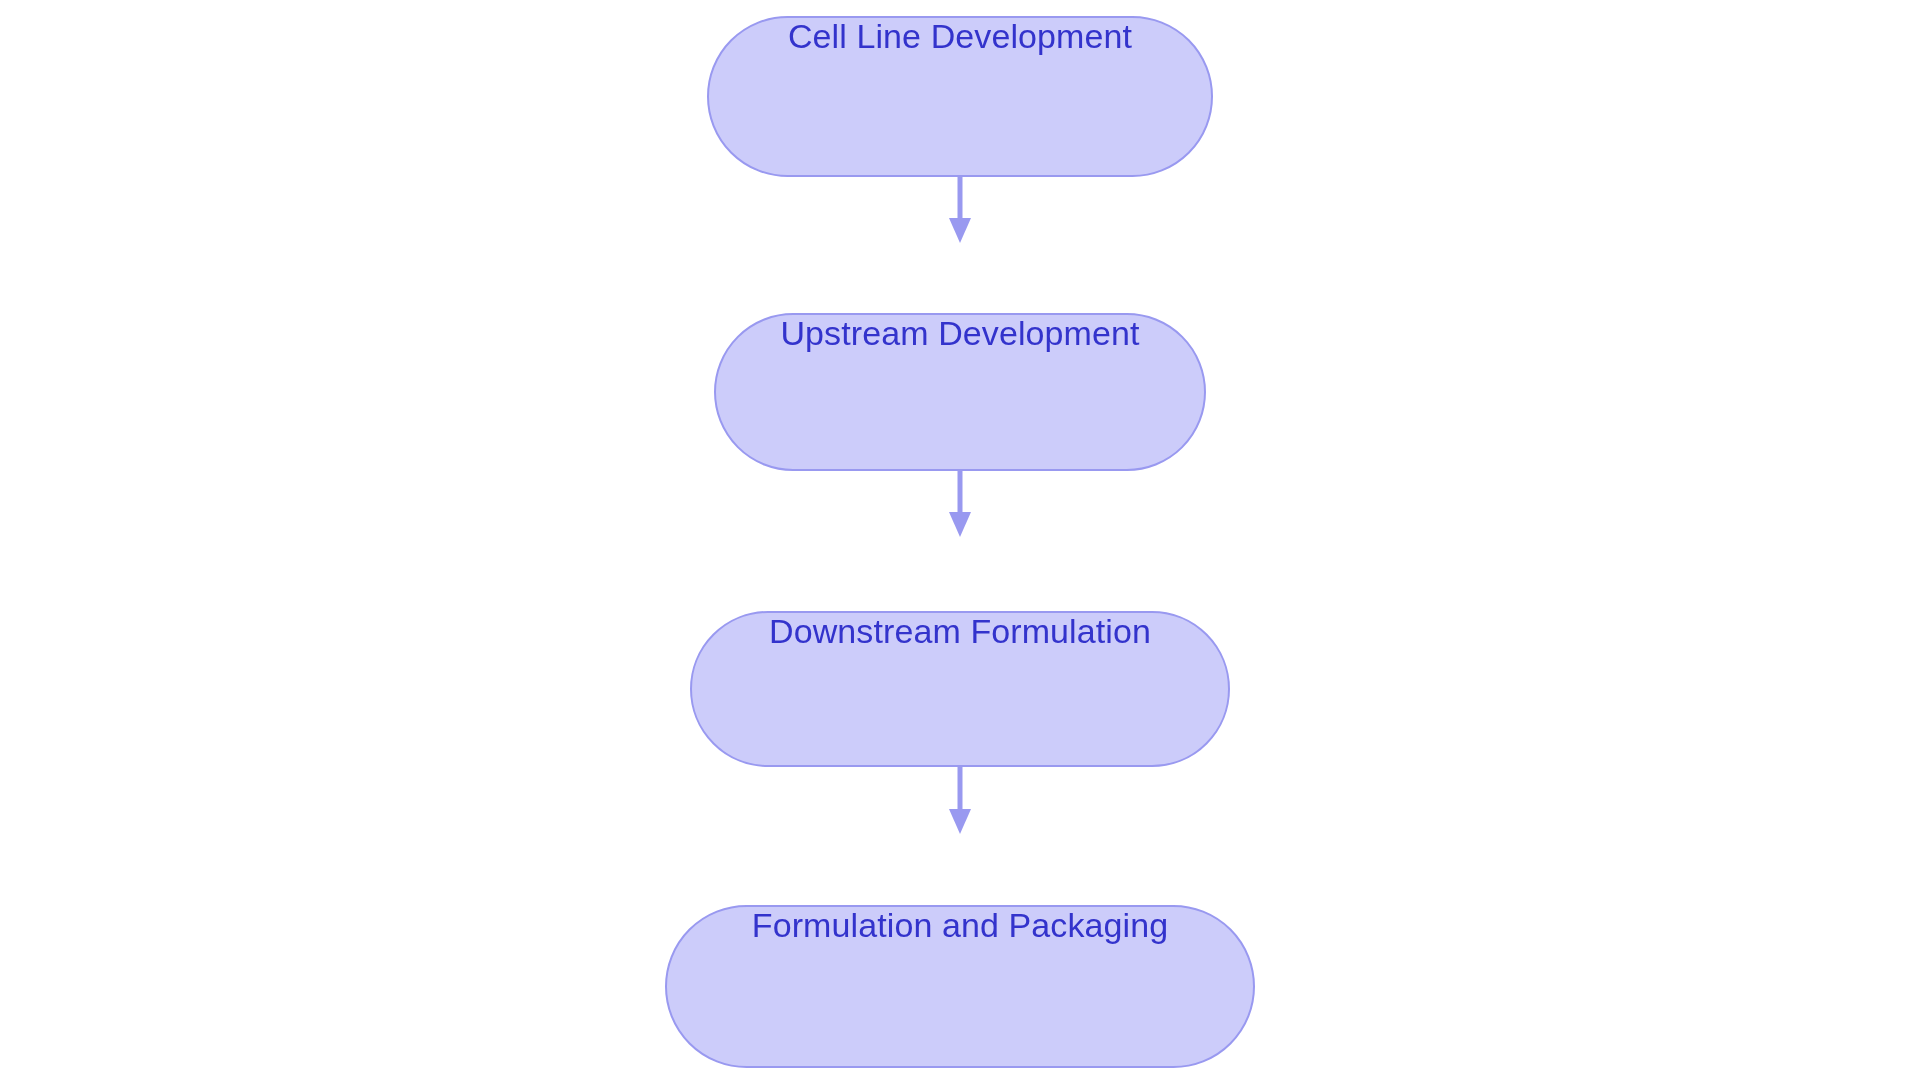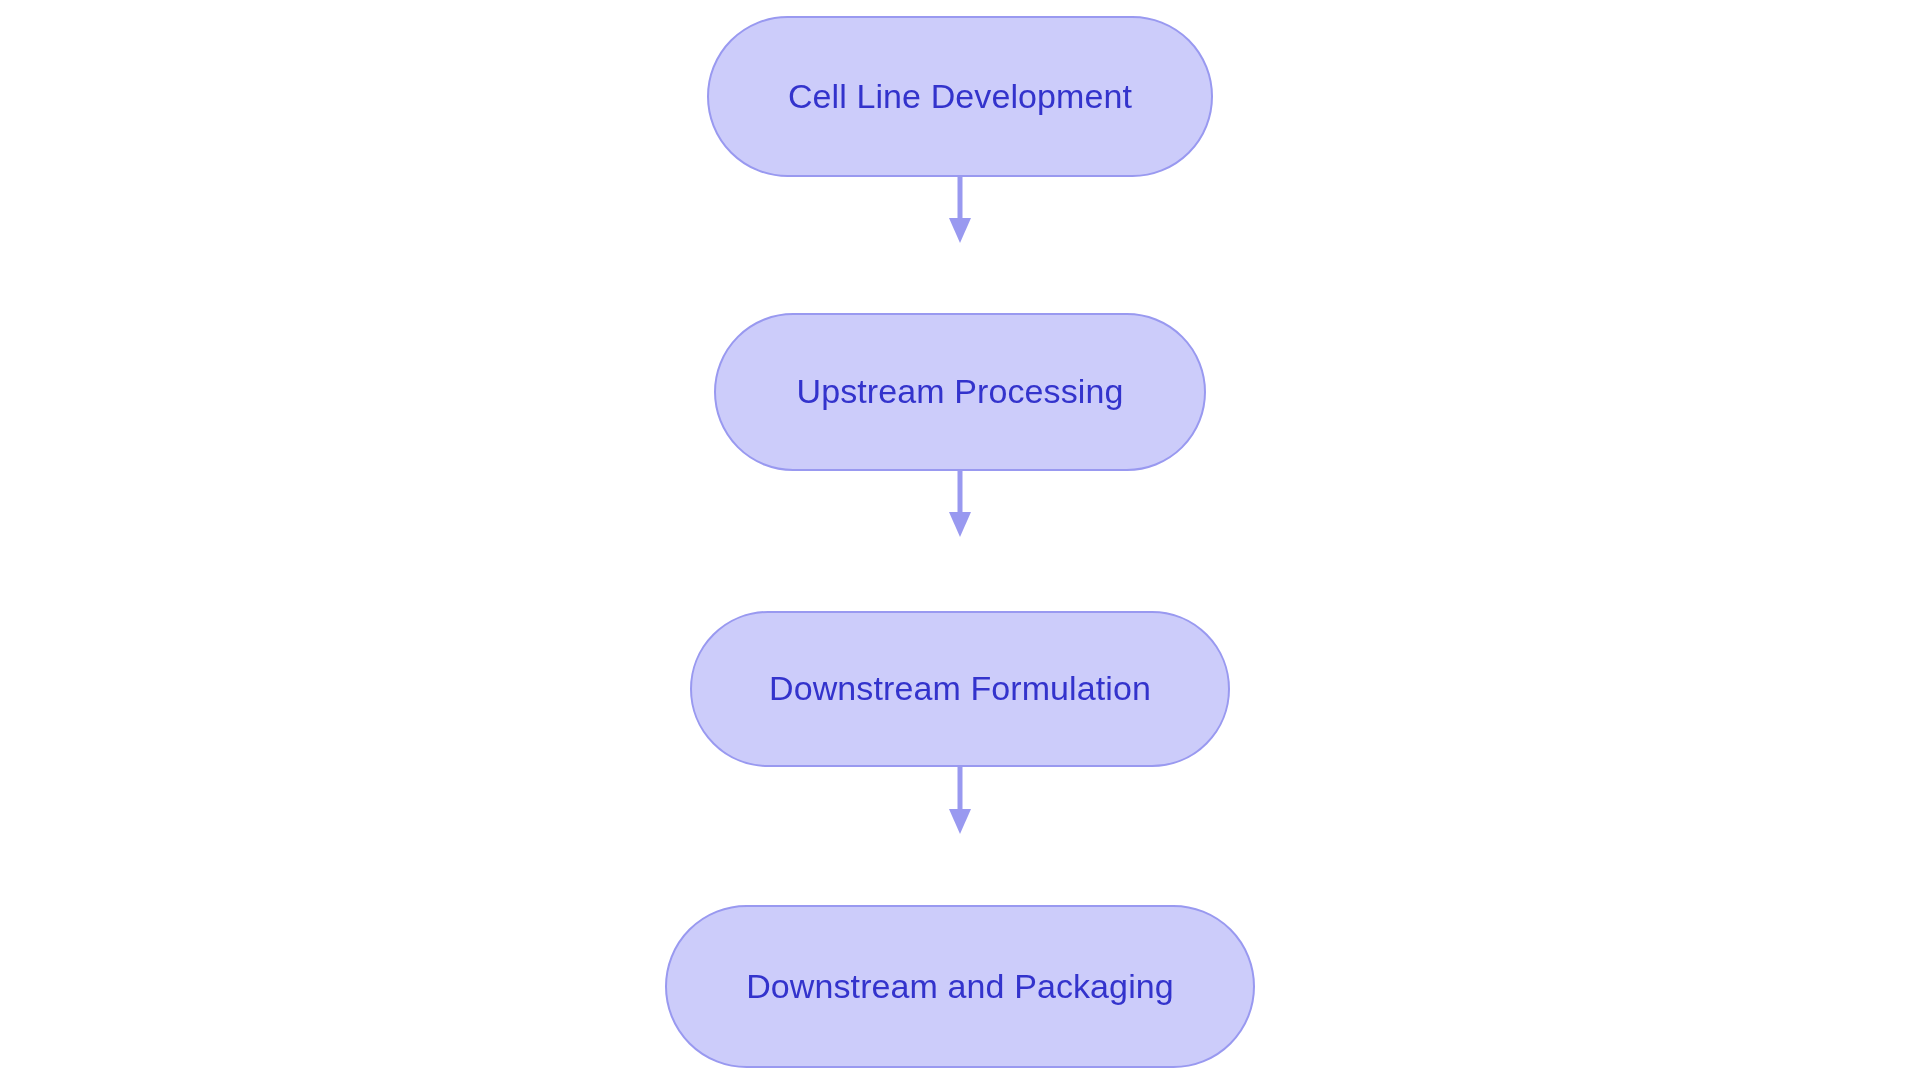--- a/index.html
+++ b/index.html
@@ -29,21 +29,20 @@
     display: flex;
     flex-direction: column;
     align-items: center;
   }
   .node {
     position: absolute;
     left: 50%;
     transform: translateX(-50%);
     box-sizing: border-box;
     display: flex;
-    align-items: center;
     justify-content: center;
     background: #ccccfa;
     border: 2px solid #9999f0;
     border-radius: 999px;
     color: #3333cc;
     font-size: 34px;
     line-height: 1.1;
     letter-spacing: 0.1px;
     white-space: nowrap;
     text-align: center;
@@ -101,35 +100,35 @@
     <div class="node node-1">
       <span class="node-label">Cell Line Development</span>
     </div>
 
     <div class="edge edge-1">
       <div class="edge-line"></div>
       <div class="edge-head"></div>
     </div>
 
     <div class="node node-2">
-      <span class="node-label">Upstream Processing</span>
+      <span class="node-label">Upstream Development</span>
     </div>
 
     <div class="edge edge-2">
       <div class="edge-line"></div>
       <div class="edge-head"></div>
     </div>
 
     <div class="node node-3">
       <span class="node-label">Downstream Formulation</span>
     </div>
 
     <div class="edge edge-3">
       <div class="edge-line"></div>
       <div class="edge-head"></div>
     </div>
 
     <div class="node node-4">
-      <span class="node-label">Downstream and Packaging</span>
+      <span class="node-label">Formulation and Packaging</span>
     </div>
 
   </div>
 </div>
 
 </body></html>

